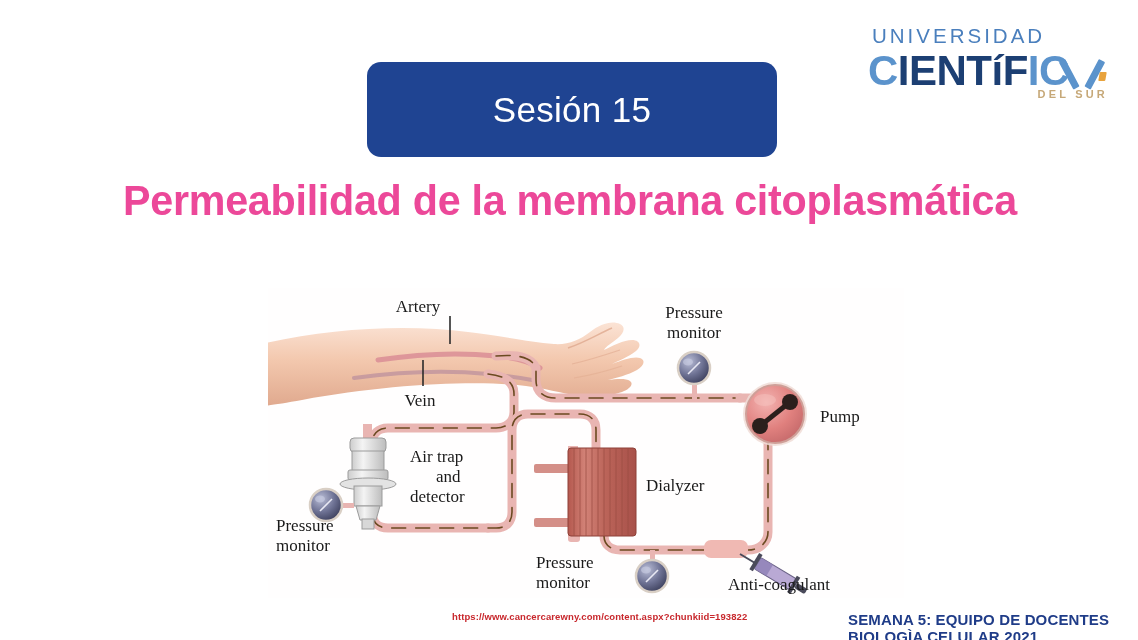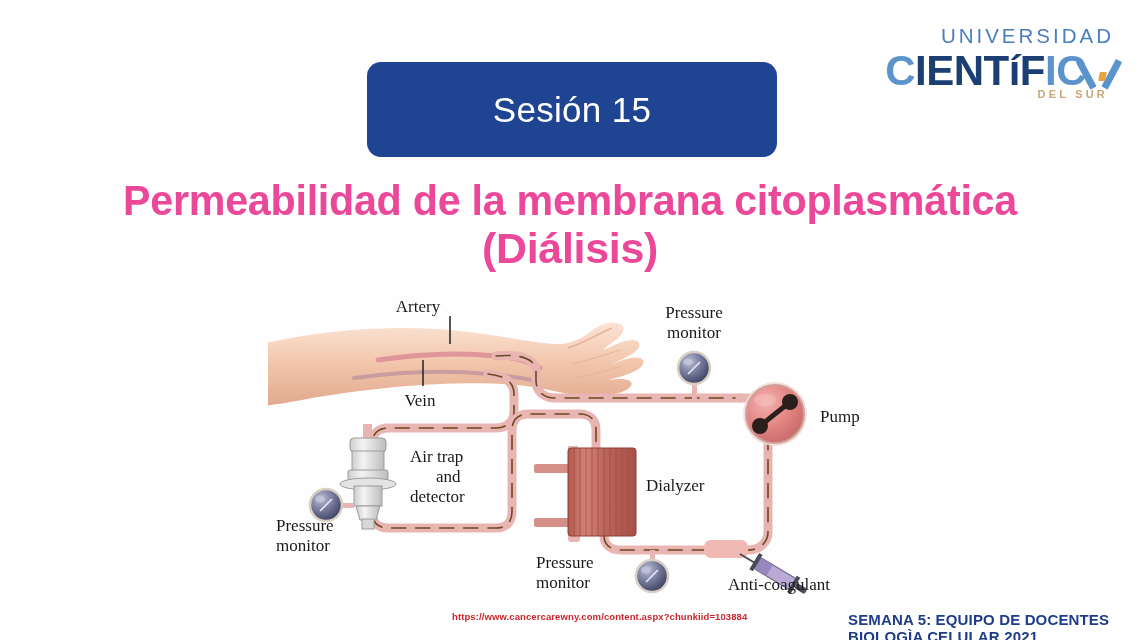--- a/index.html
+++ b/index.html
@@ -15,21 +15,21 @@
     font-family: "Liberation Sans", sans-serif;
   }
 
   
   #logo {
     position: absolute;
     left: 868px;
     top: 26px;
     width: 246px;
     height: 82px;
-    text-align: right;
+    text-align: left;
   }
   #logo-universidad {
     font-family: "Liberation Sans", sans-serif;
     font-size: 20.5px;
     letter-spacing: 3.0px;
     color: #4a7fbd;
     font-weight: 400;
     line-height: 1;
     padding-left: 4px;
   }
@@ -172,21 +172,20 @@
   <div id="logo-dot"></div>
   <div id="logo-delsur">DEL SUR</div>
 </div>
 
 <div id="session-banner">
   <div class="banner-line">Sesión 15</div>
 </div>
 
 <div id="slide-title">
   <span class="t-line1">Permeabilidad de la membrana citoplasmática</span>
-  <span class="t-line2">(Diálisis)</span>
 </div>
 
 <div id="diagram">
 <svg width="636" height="310" viewBox="0 0 636 310" xmlns="http://www.w3.org/2000/svg">
   <defs>
     <linearGradient id="armGrad" x1="0" y1="0" x2="0" y2="1">
       <stop offset="0%" stop-color="#fbe3d5"></stop>
       <stop offset="45%" stop-color="#f3c8ae"></stop>
       <stop offset="100%" stop-color="#e0a98e"></stop>
     </linearGradient>
@@ -374,14 +373,14 @@
 
   <text class="dlabel" x="378" y="203" text-anchor="start">Dialyzer</text>
 
   <text class="dlabel" x="268" y="280" text-anchor="start">Pressure</text>
   <text class="dlabel" x="268" y="300" text-anchor="start">monitor</text>
 
   <text class="dlabel" x="460" y="302" text-anchor="start">Anti-coagulant</text>
 </svg>
 </div>
 
-<div id="footer-url">https://www.cancercarewny.com/content.aspx?chunkiid=103884</div>
+<div id="footer-url">https://www.cancercarewny.com/content.aspx?chunkiid=193822</div>
 <div id="footer-course">SEMANA 5: EQUIPO DE DOCENTES BIOLOGÌA CELULAR 2021</div>
 
 </body></html>

